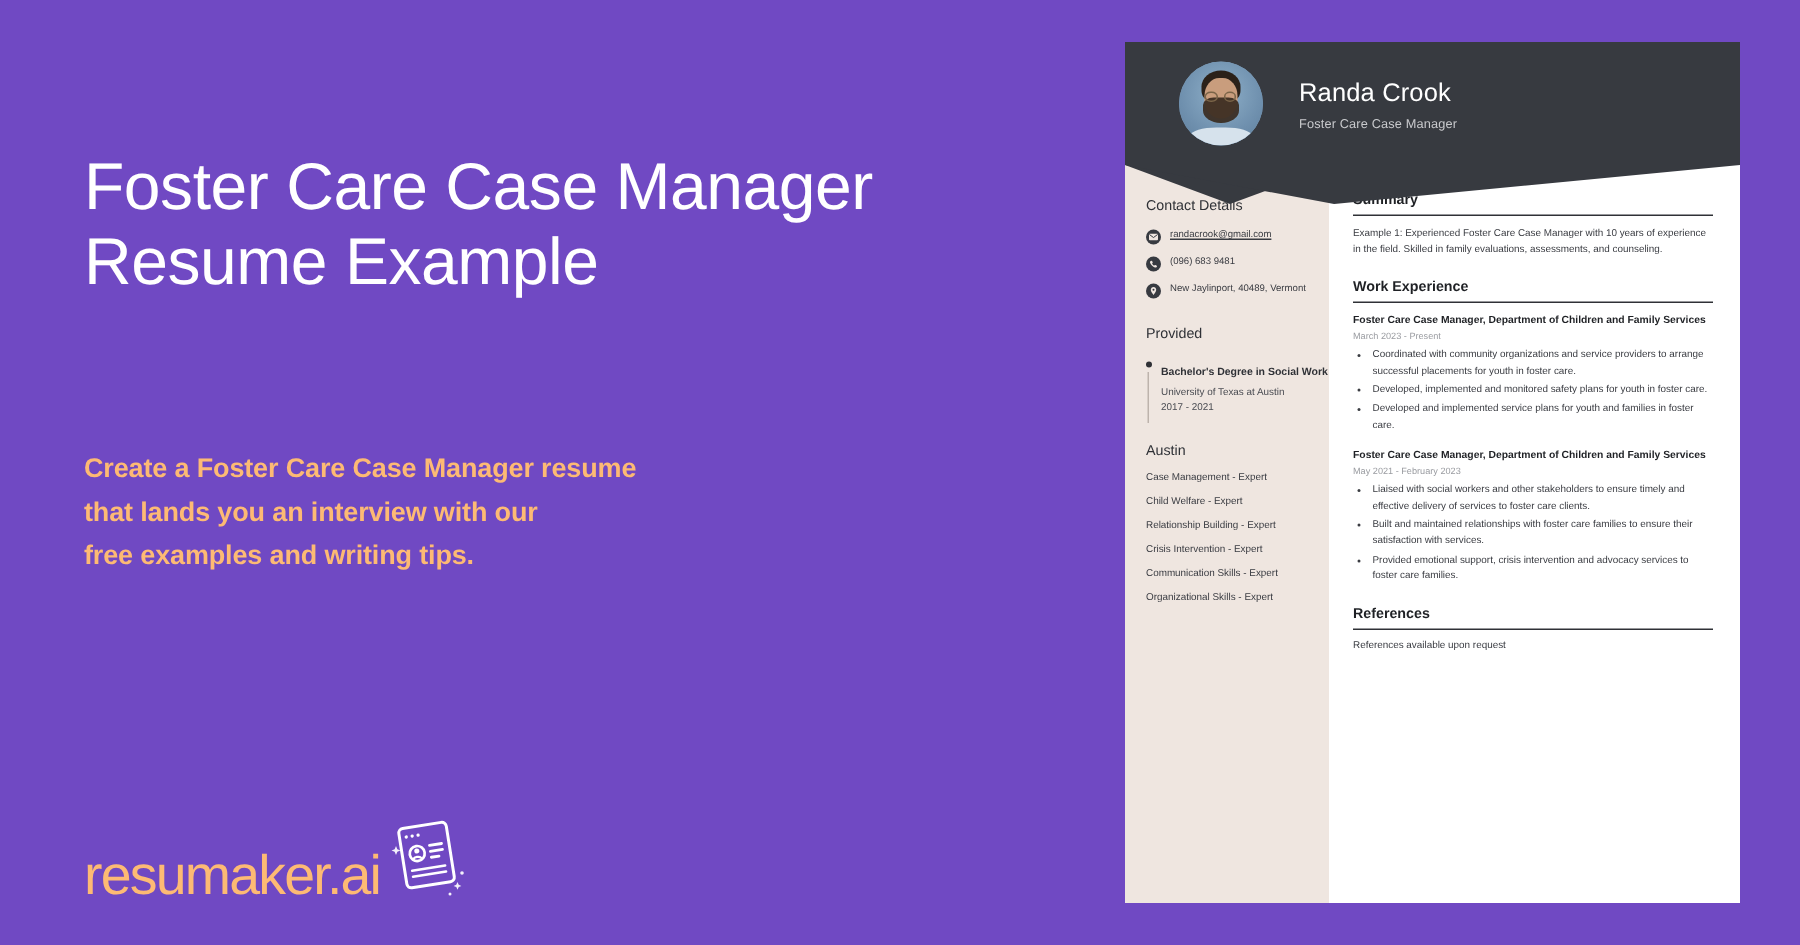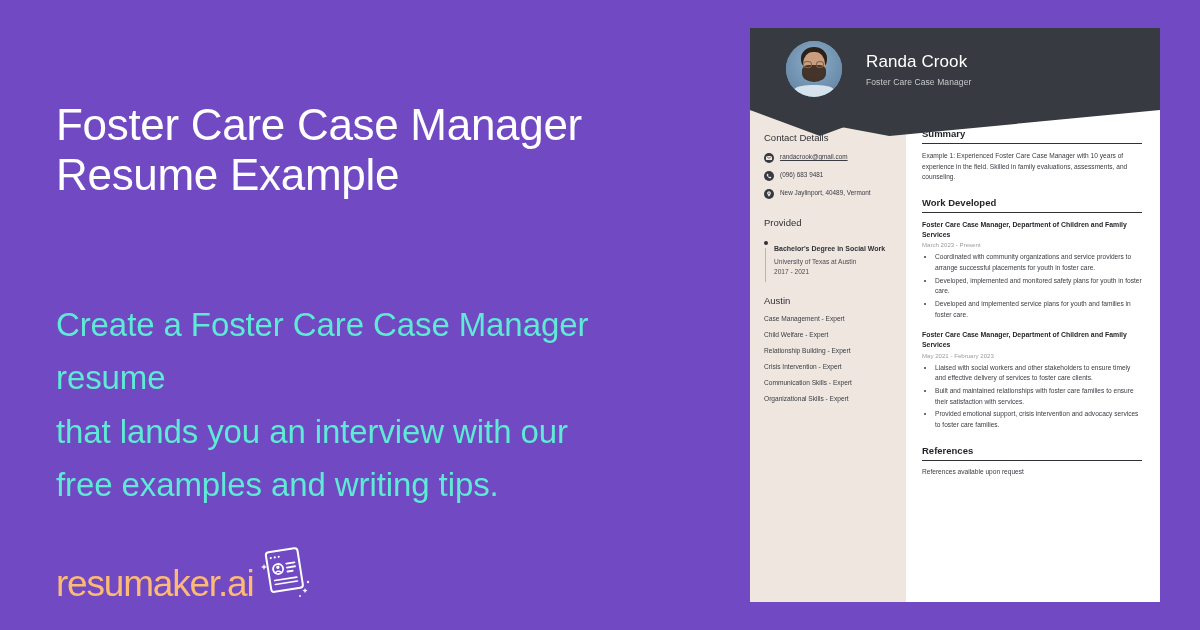--- a/index.html
+++ b/index.html
@@ -15,22 +15,22 @@
 
   .headline {
     position: absolute; top: 100px; left: 0; width: 620px;
     color: #ffffff; font-size: 44px; line-height: 1.14;
     font-weight: 400; letter-spacing: -0.3px;
     white-space: pre-line;
   }
 
   .subhead {
     position: absolute; top: 298px; left: 0; width: 600px;
-    color: #5eead4; font-size: 33px; line-height: 1.62;
-    font-weight: 400; white-space: pre-line; letter-spacing: -0.1px;
+    color: #fdba74; font-size: 18px; line-height: 1.62;
+    font-weight: 700; white-space: pre-line; letter-spacing: -0.1px;
   }
 
   
   .logo { position: absolute; left: 56px; bottom: 28px; display: flex; align-items: flex-end; }
   .logo-word {
     color: #fdba74; font-size: 37px; line-height: 1;
     letter-spacing: -1.2px; font-weight: 400;
   }
   .logo-mark { position: relative; width: 58px; height: 58px; margin-left: 2px; }
 
@@ -76,21 +76,21 @@
   .av-body { position: absolute; left: 14%; bottom: 0; width: 72%; height: 22%;
       background: #d6e2ec; border-radius: 42% 42% 0 0; }
 
   .r-name-wrap { margin-left: 24px; }
   .r-name { color: #ffffff; font-size: 17px; font-weight: 400; letter-spacing: .1px; }
   .r-role { color: #c9cacd; font-size: 8.5px; margin-top: 5px; letter-spacing: .1px; }
 
   .r-body { display: flex; flex: 1; min-height: 0; }
 
   .r-side {
-    width: 156px; flex: none; background: #efe6e0;
+    width: 136px; flex: none; background: #efe6e0;
     padding: 22px 0 0 14px;
   }
   .r-main { flex: 1; background: #ffffff; padding: 18px 18px 0 16px; }
 
   .side-title {
     font-size: 9.5px; color: #2f3136; margin-bottom: 9px; font-weight: 400;
   }
   .side-block { margin-bottom: 18px; }
 
   .contact-row { display: flex; align-items: flex-start; margin-bottom: 7px; }
@@ -245,21 +245,21 @@
 
     <div class="r-main">
 
       <div class="main-block">
         <div class="main-title">Summary</div>
         <div class="main-rule"></div>
         <div class="summary-text">Example 1: Experienced Foster Care Case Manager with 10 years of experience in the field. Skilled in family evaluations, assessments, and counseling.</div>
       </div>
 
       <div class="main-block">
-        <div class="main-title">Work Developed</div>
+        <div class="main-title">Work Experience</div>
         <div class="main-rule"></div>
 
         <div class="job">
           <div class="job-title">Foster Care Case Manager, Department of Children and Family Services</div>
           <div class="job-date">March 2023 - Present</div>
           <ul class="job-ul">
             <li>Coordinated with community organizations and service providers to arrange successful placements for youth in foster care.</li>
             <li>Developed, implemented and monitored safety plans for youth in foster care.</li>
             <li>Developed and implemented service plans for youth and families in foster care.</li>
           </ul>

